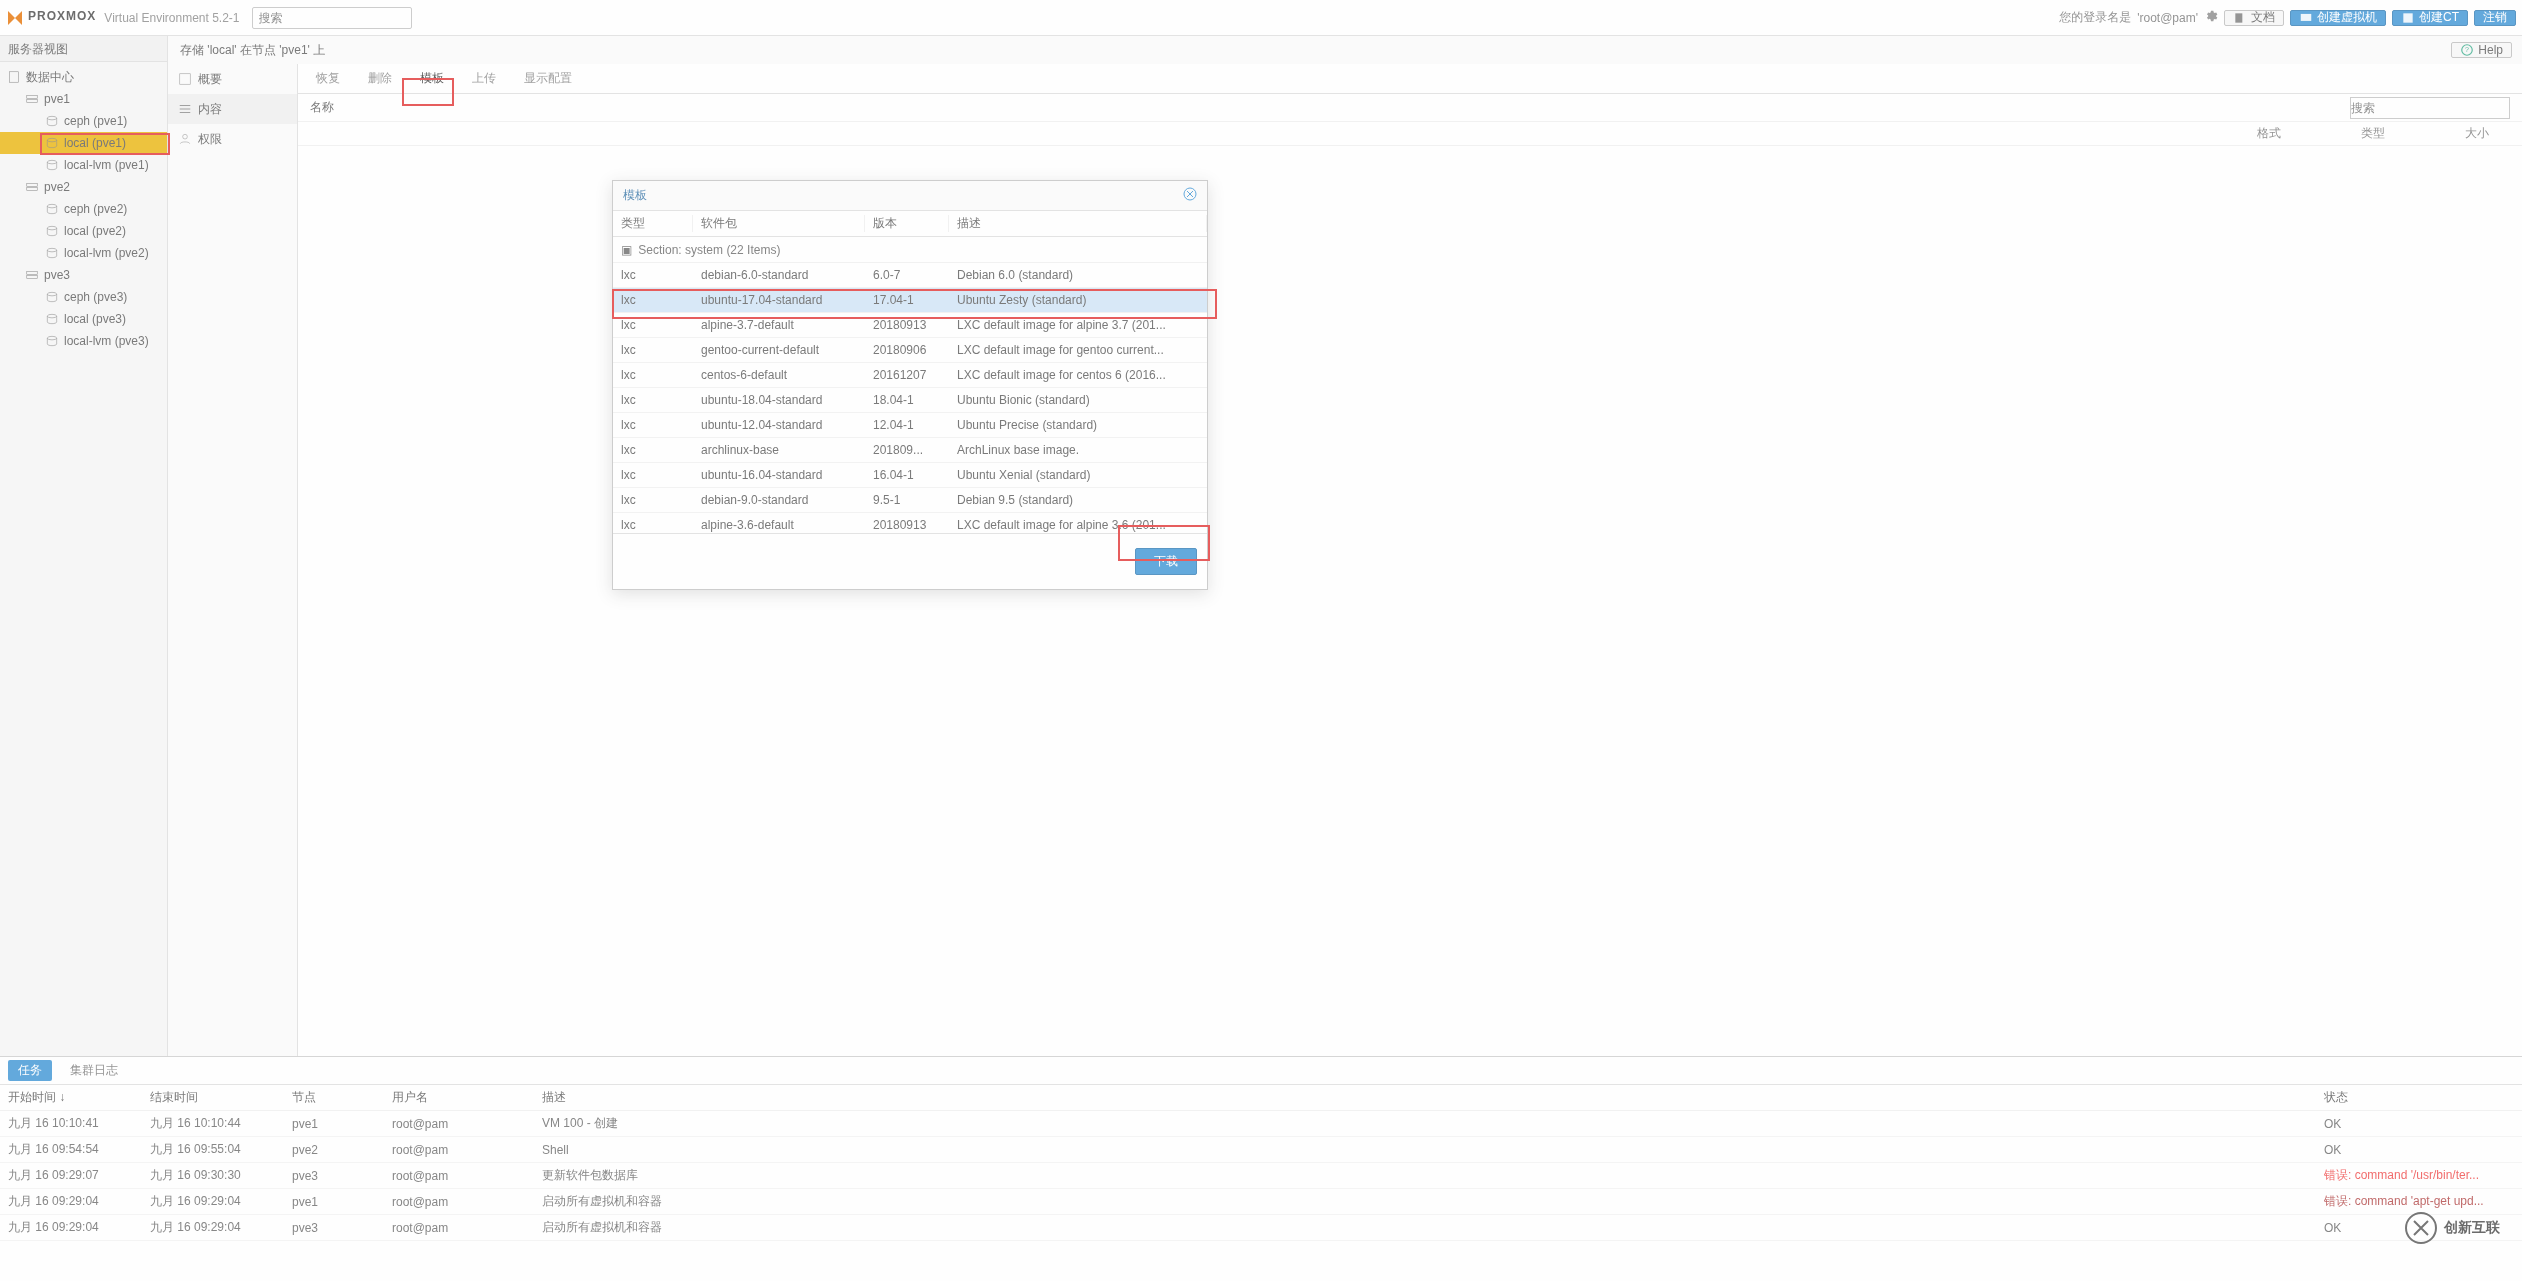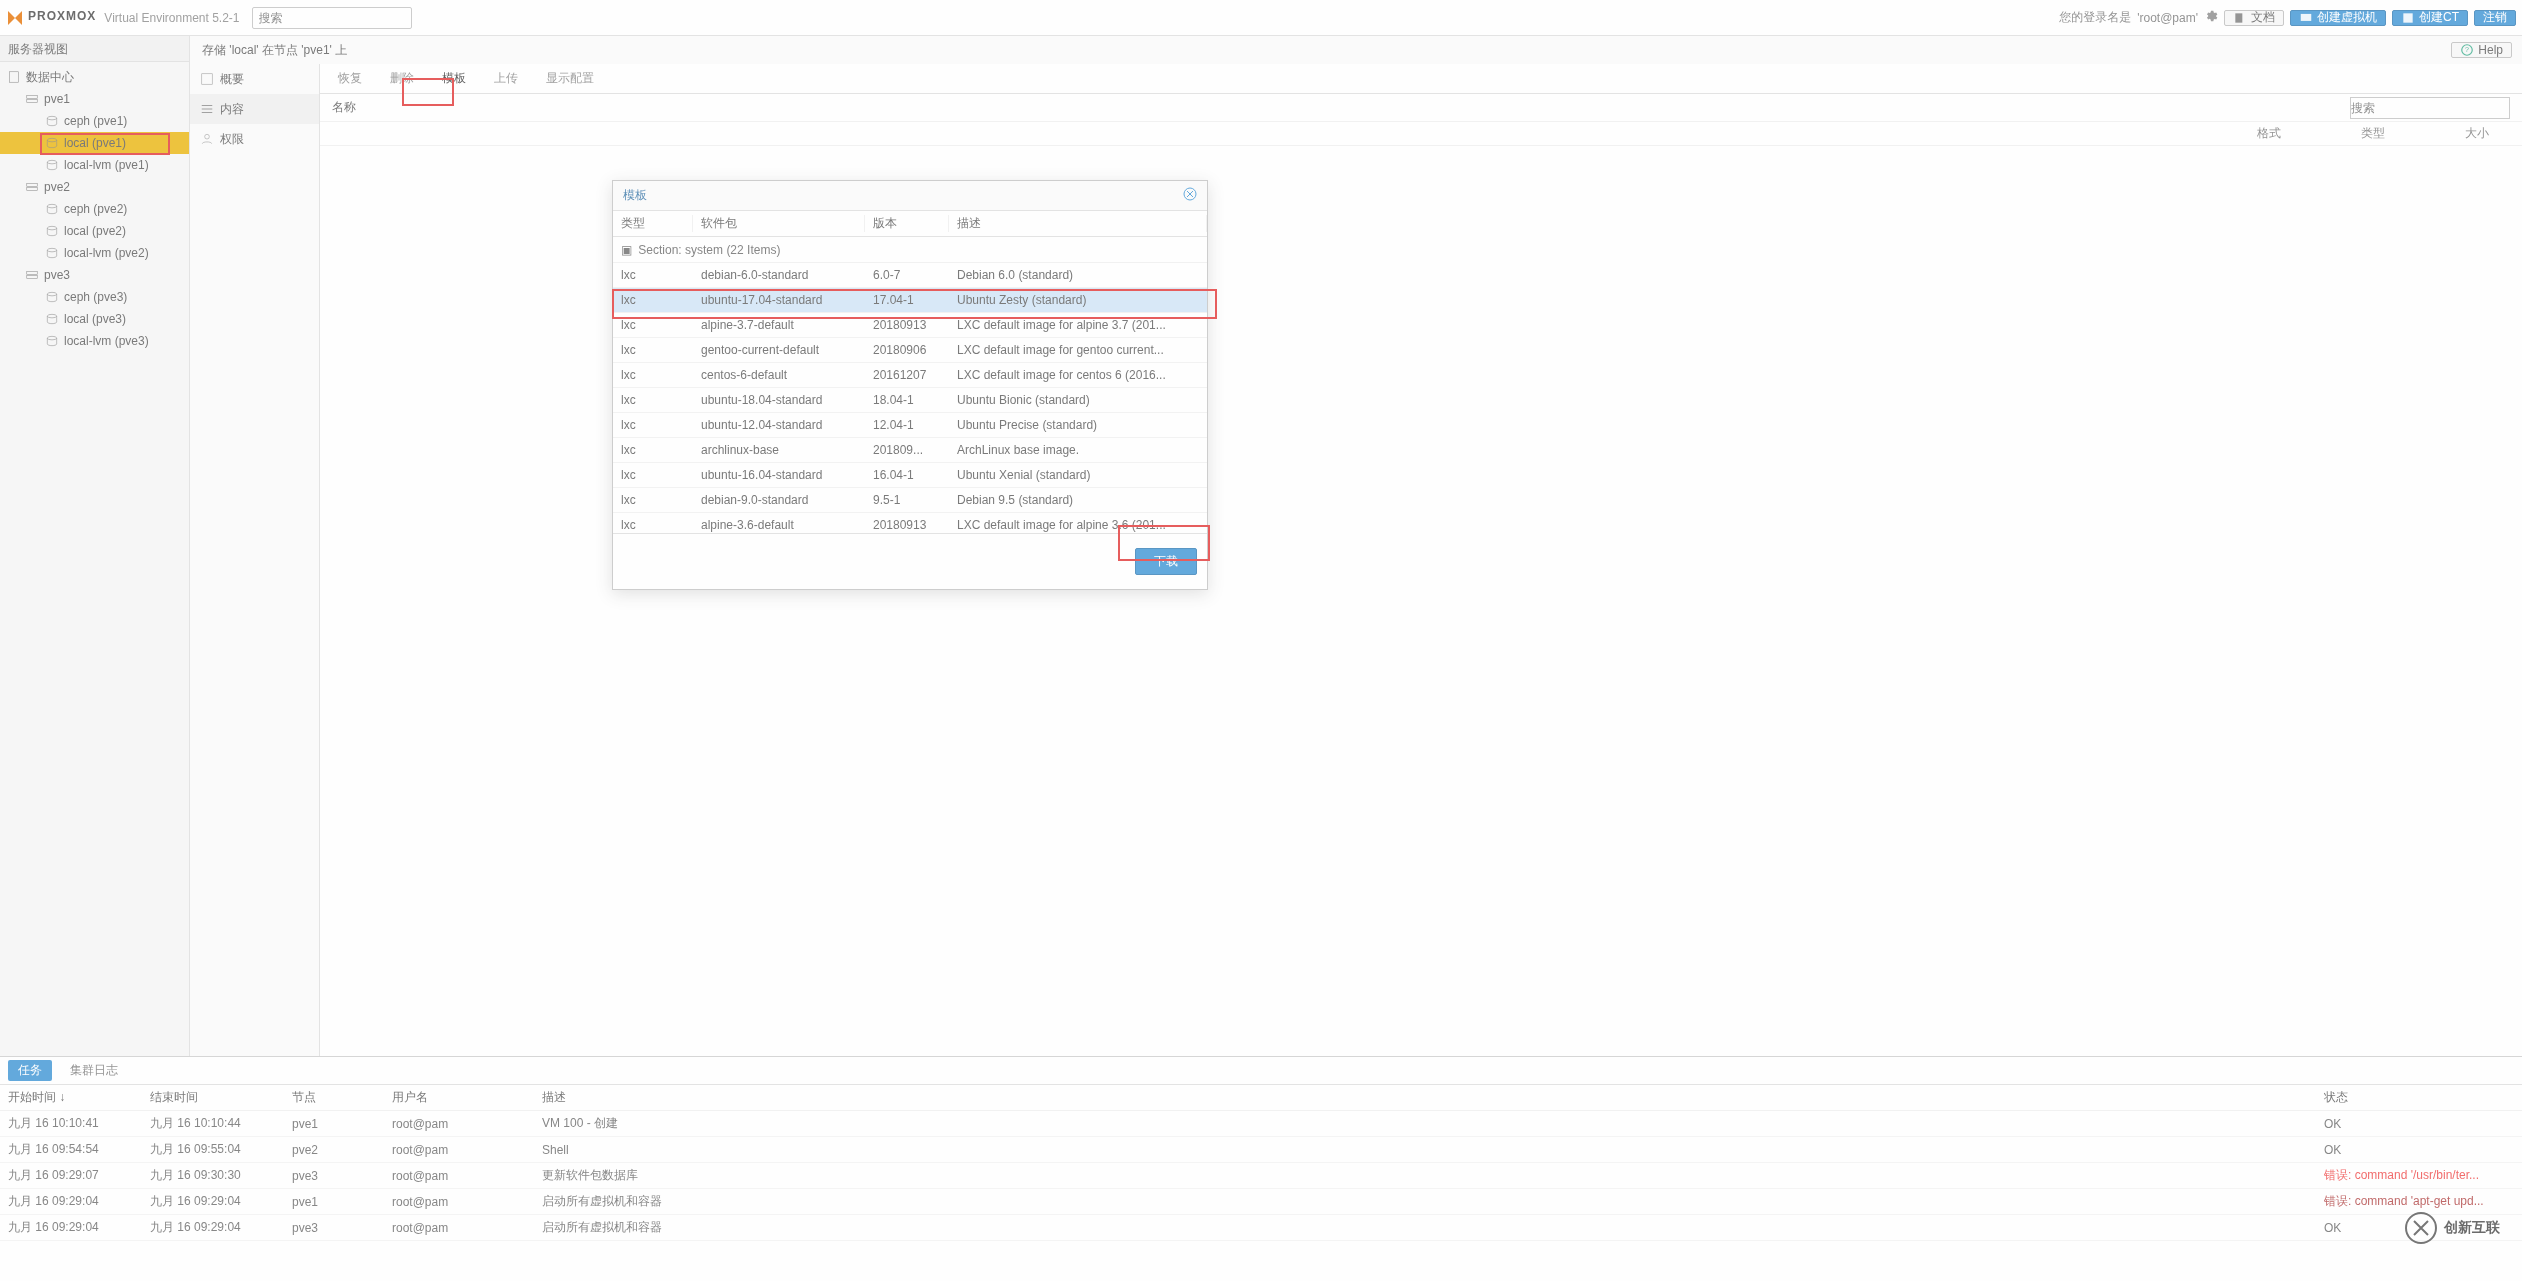--- a/index.html
+++ b/index.html
@@ -15,21 +15,21 @@
   .hdr-right { margin-left: auto; display: flex; align-items: center; gap: 6px; }
   .hdr-right .txt { color: #777; }
   .gear { color: #888; cursor: pointer; }
   .btn { height: 16px; padding: 0 8px; border: 1px solid #bbb; border-radius: 2px; background: #f6f6f6; display: inline-flex; align-items: center; gap: 4px; cursor: pointer; }
   .btn.blue { background: #3892d4; color: #fff; border-color: #2d7ab4; }
   
   
   .row1 { display: flex; height: 1020px; }
   
   
-  .side { width: 190px; background: #f5f5f5; border-right: 1px solid #ddd; display: flex; flex-direction: column; }
+  .side { width: 168px; background: #f5f5f5; border-right: 1px solid #ddd; display: flex; flex-direction: column; }
   .side-hdr { height: 26px; line-height: 26px; padding: 0 8px; border-bottom: 1px solid #ddd; color: #555; background: #f0f0f0; }
   .tree { padding: 4px 0; }
   .tn { height: 22px; display: flex; align-items: center; padding-left: 6px; cursor: pointer; color: #555; }
   .tn.sel { background: #eab308; }
   .tn .ico { width: 16px; height: 16px; margin-right: 4px; color: #777; display: inline-flex; align-items: center; justify-content: center; }
   .tn.depth1 { padding-left: 24px; }
   .tn.depth2 { padding-left: 44px; }
   
   
   .content { flex: 1; display: flex; flex-direction: column; }

